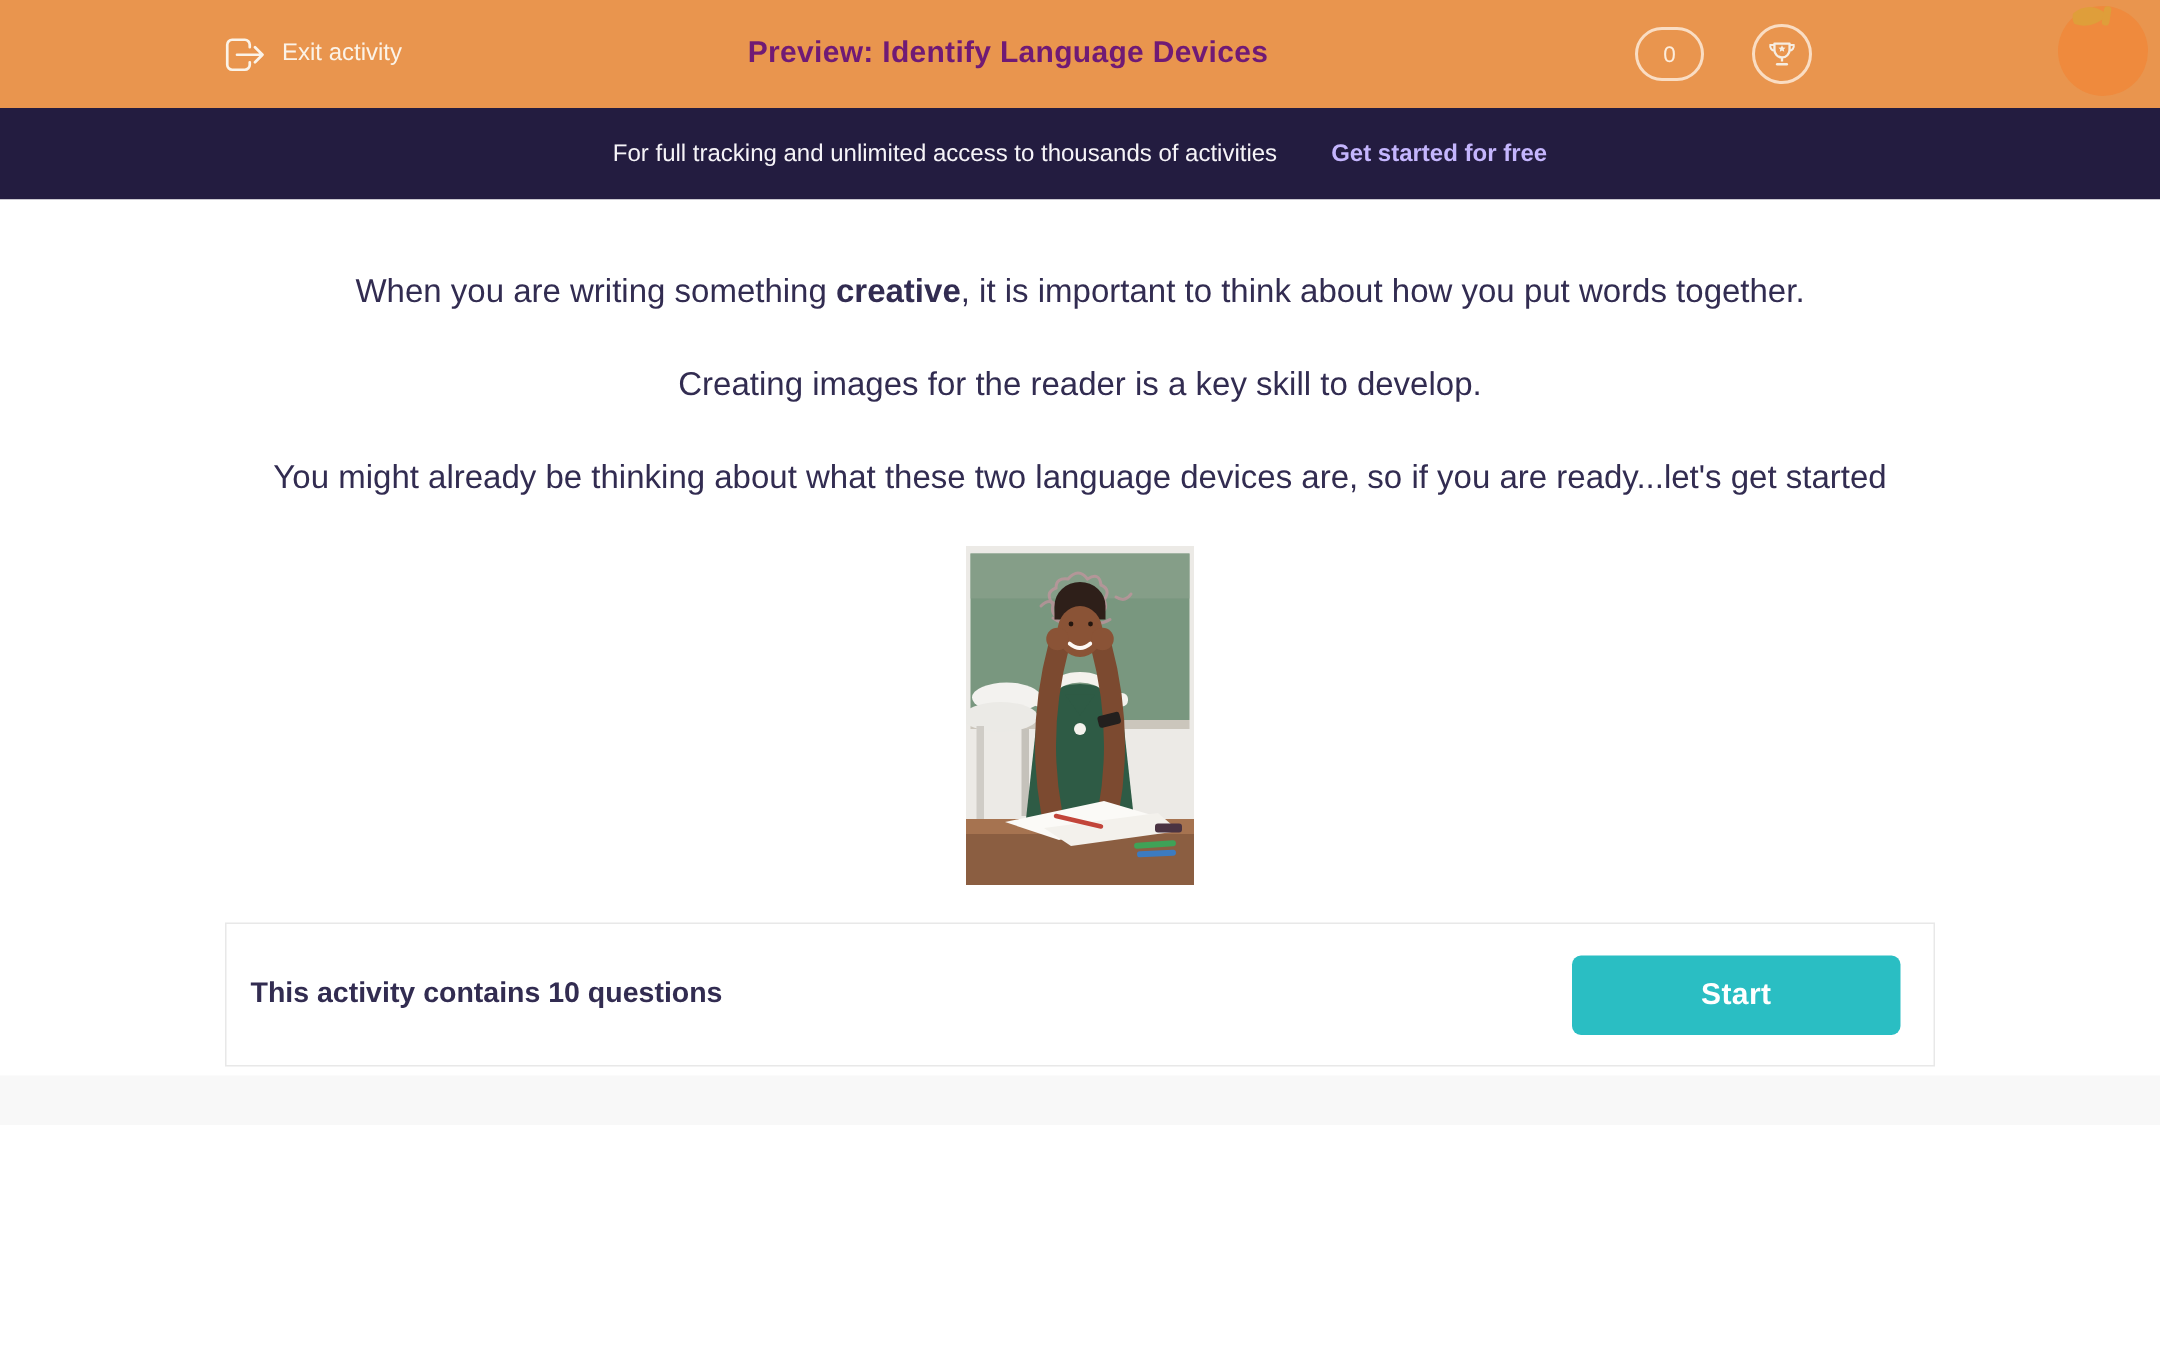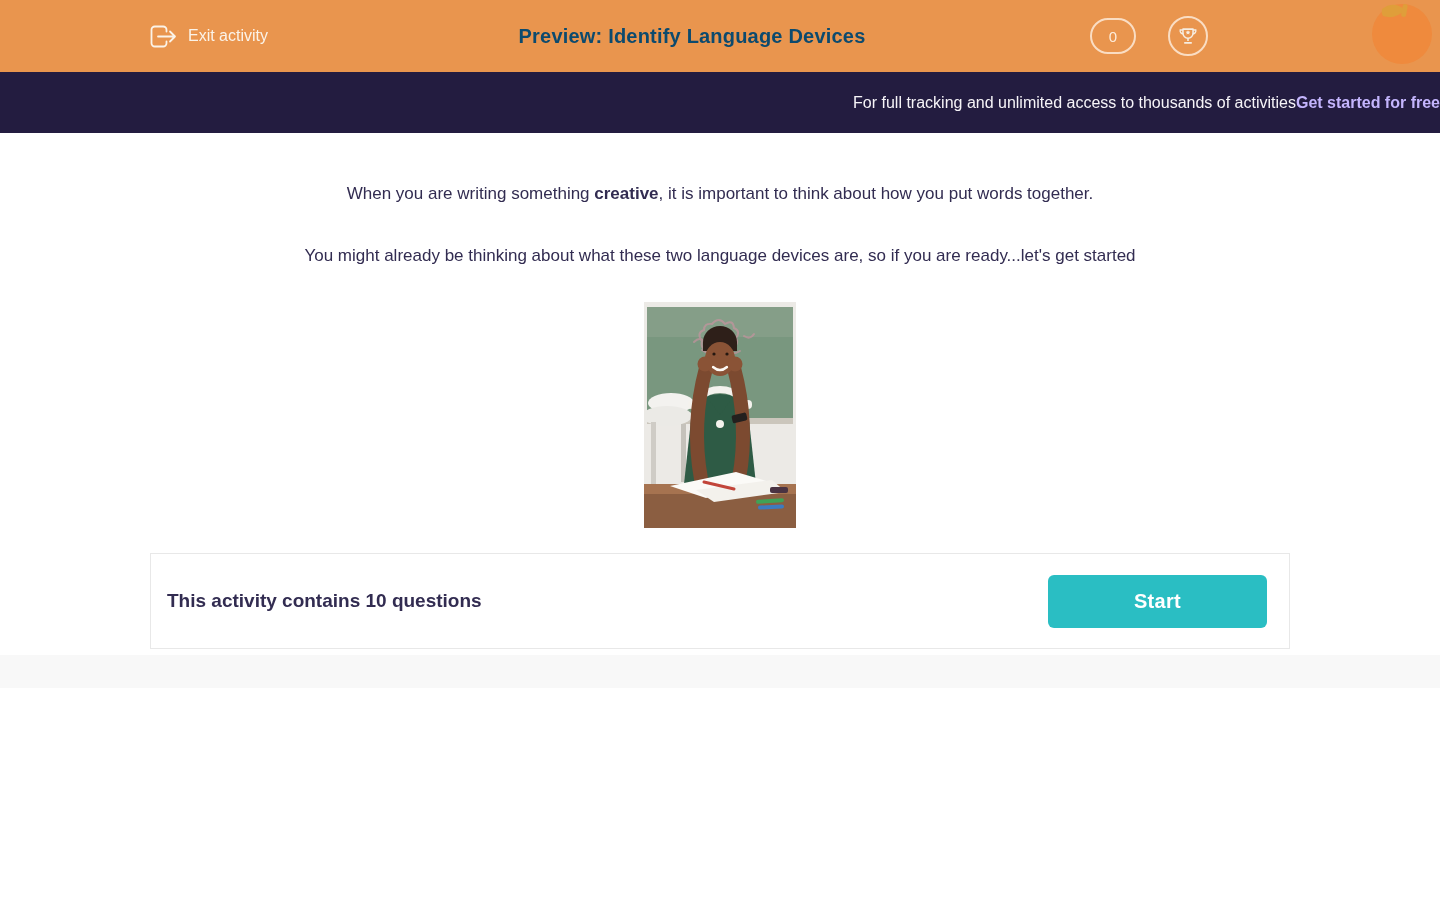--- a/index.html
+++ b/index.html
@@ -18,22 +18,22 @@
   .exit-btn {
     position: absolute; left: 150px; top: 0; height: 72px;
     display: flex; align-items: center; gap: 11px;
     color: #FBF3E8; font-size: 16px; cursor: pointer;
     background: none; border: none; padding: 0;
     font-family: "Liberation Sans", sans-serif;
   }
   .header-title {
     position: absolute; left: 672px; top: 50%;
     transform: translate(-50%, -50%);
-    color: #0c4a6e; font-size: 20px; font-weight: bold;
-    letter-spacing: 0.2px; white-space: nowrap; margin-left: 20px;
+    color: #701a75; font-size: 20px; font-weight: bold;
+    letter-spacing: 0.2px; white-space: nowrap;
   }
   .score-pill {
     position: absolute; left: 1090px; top: 18px;
     width: 46px; height: 36px; border-radius: 18px;
     border: 2px solid rgba(255, 246, 235, 0.75);
     display: flex; align-items: center; justify-content: center;
     color: rgba(255, 246, 235, 0.9); font-size: 15px;
   }
   .trophy-circle {
     position: absolute; left: 1168px; top: 16px;
@@ -43,30 +43,30 @@
     cursor: pointer; background: none; padding: 0;
   }
   .logo {
     position: absolute; left: 1370px; top: 0; width: 64px; height: 72px;
     overflow: hidden; cursor: pointer;
   }
 
   
   .banner {
     height: 61px; background: #231C40;
-    display: flex; align-items: center; justify-content: flex-end;
-    color: #F6F4F8; font-size: 16px;
+    display: flex; align-items: center; justify-content: center;
+    color: #F6F4F8; font-size: 16px; gap: 36px;
   }
   .banner b { color: #c4b5fd; cursor: pointer; }
 
   
   .content { background: #ffffff; }
   .para {
     max-width: 1120px; margin: 31px auto; padding: 0;
-    text-align: center; font-size: 17px; line-height: 31px;
+    text-align: center; font-size: 22px; line-height: 31px;
     color: #322C51;
   }
   .para:first-child { margin-top: 0; padding-top: 45px; }
   .para b { font-weight: bold; }
 
   .image-wrap {
     width: 152px; height: 226px; margin: 31px auto 0;
     display: block;
   }
 
@@ -132,20 +132,21 @@
 
 <div class="banner">
   <span>For full tracking and unlimited access to thousands of activities </span>
     <b>Get started for free</b>
 </div>
 
 <div class="content">
 
   <p class="para"><span>When you are writing something </span><b>creative</b><span>, it is important to think about how you put words together.</span></p>
 
+  <p class="para"><span>Creating images for the reader is a key skill to develop.</span></p>
 
 
   <p class="para"><span>You might already be thinking about what these two language devices are, so if you are ready...let's get started</span></p>
 
   <div class="image-wrap" role="img" aria-label="Student in green school uniform daydreaming at a desk in front of a chalkboard">
     <svg width="152" height="226" viewBox="0 0 152 226">
       <rect width="152" height="226" fill="#ECEAE6"></rect>
 
       <rect x="3" y="5" width="146" height="111" fill="#79977F"></rect>
       <rect x="3" y="5" width="146" height="30" fill="#8AA18B" opacity="0.7"></rect>

